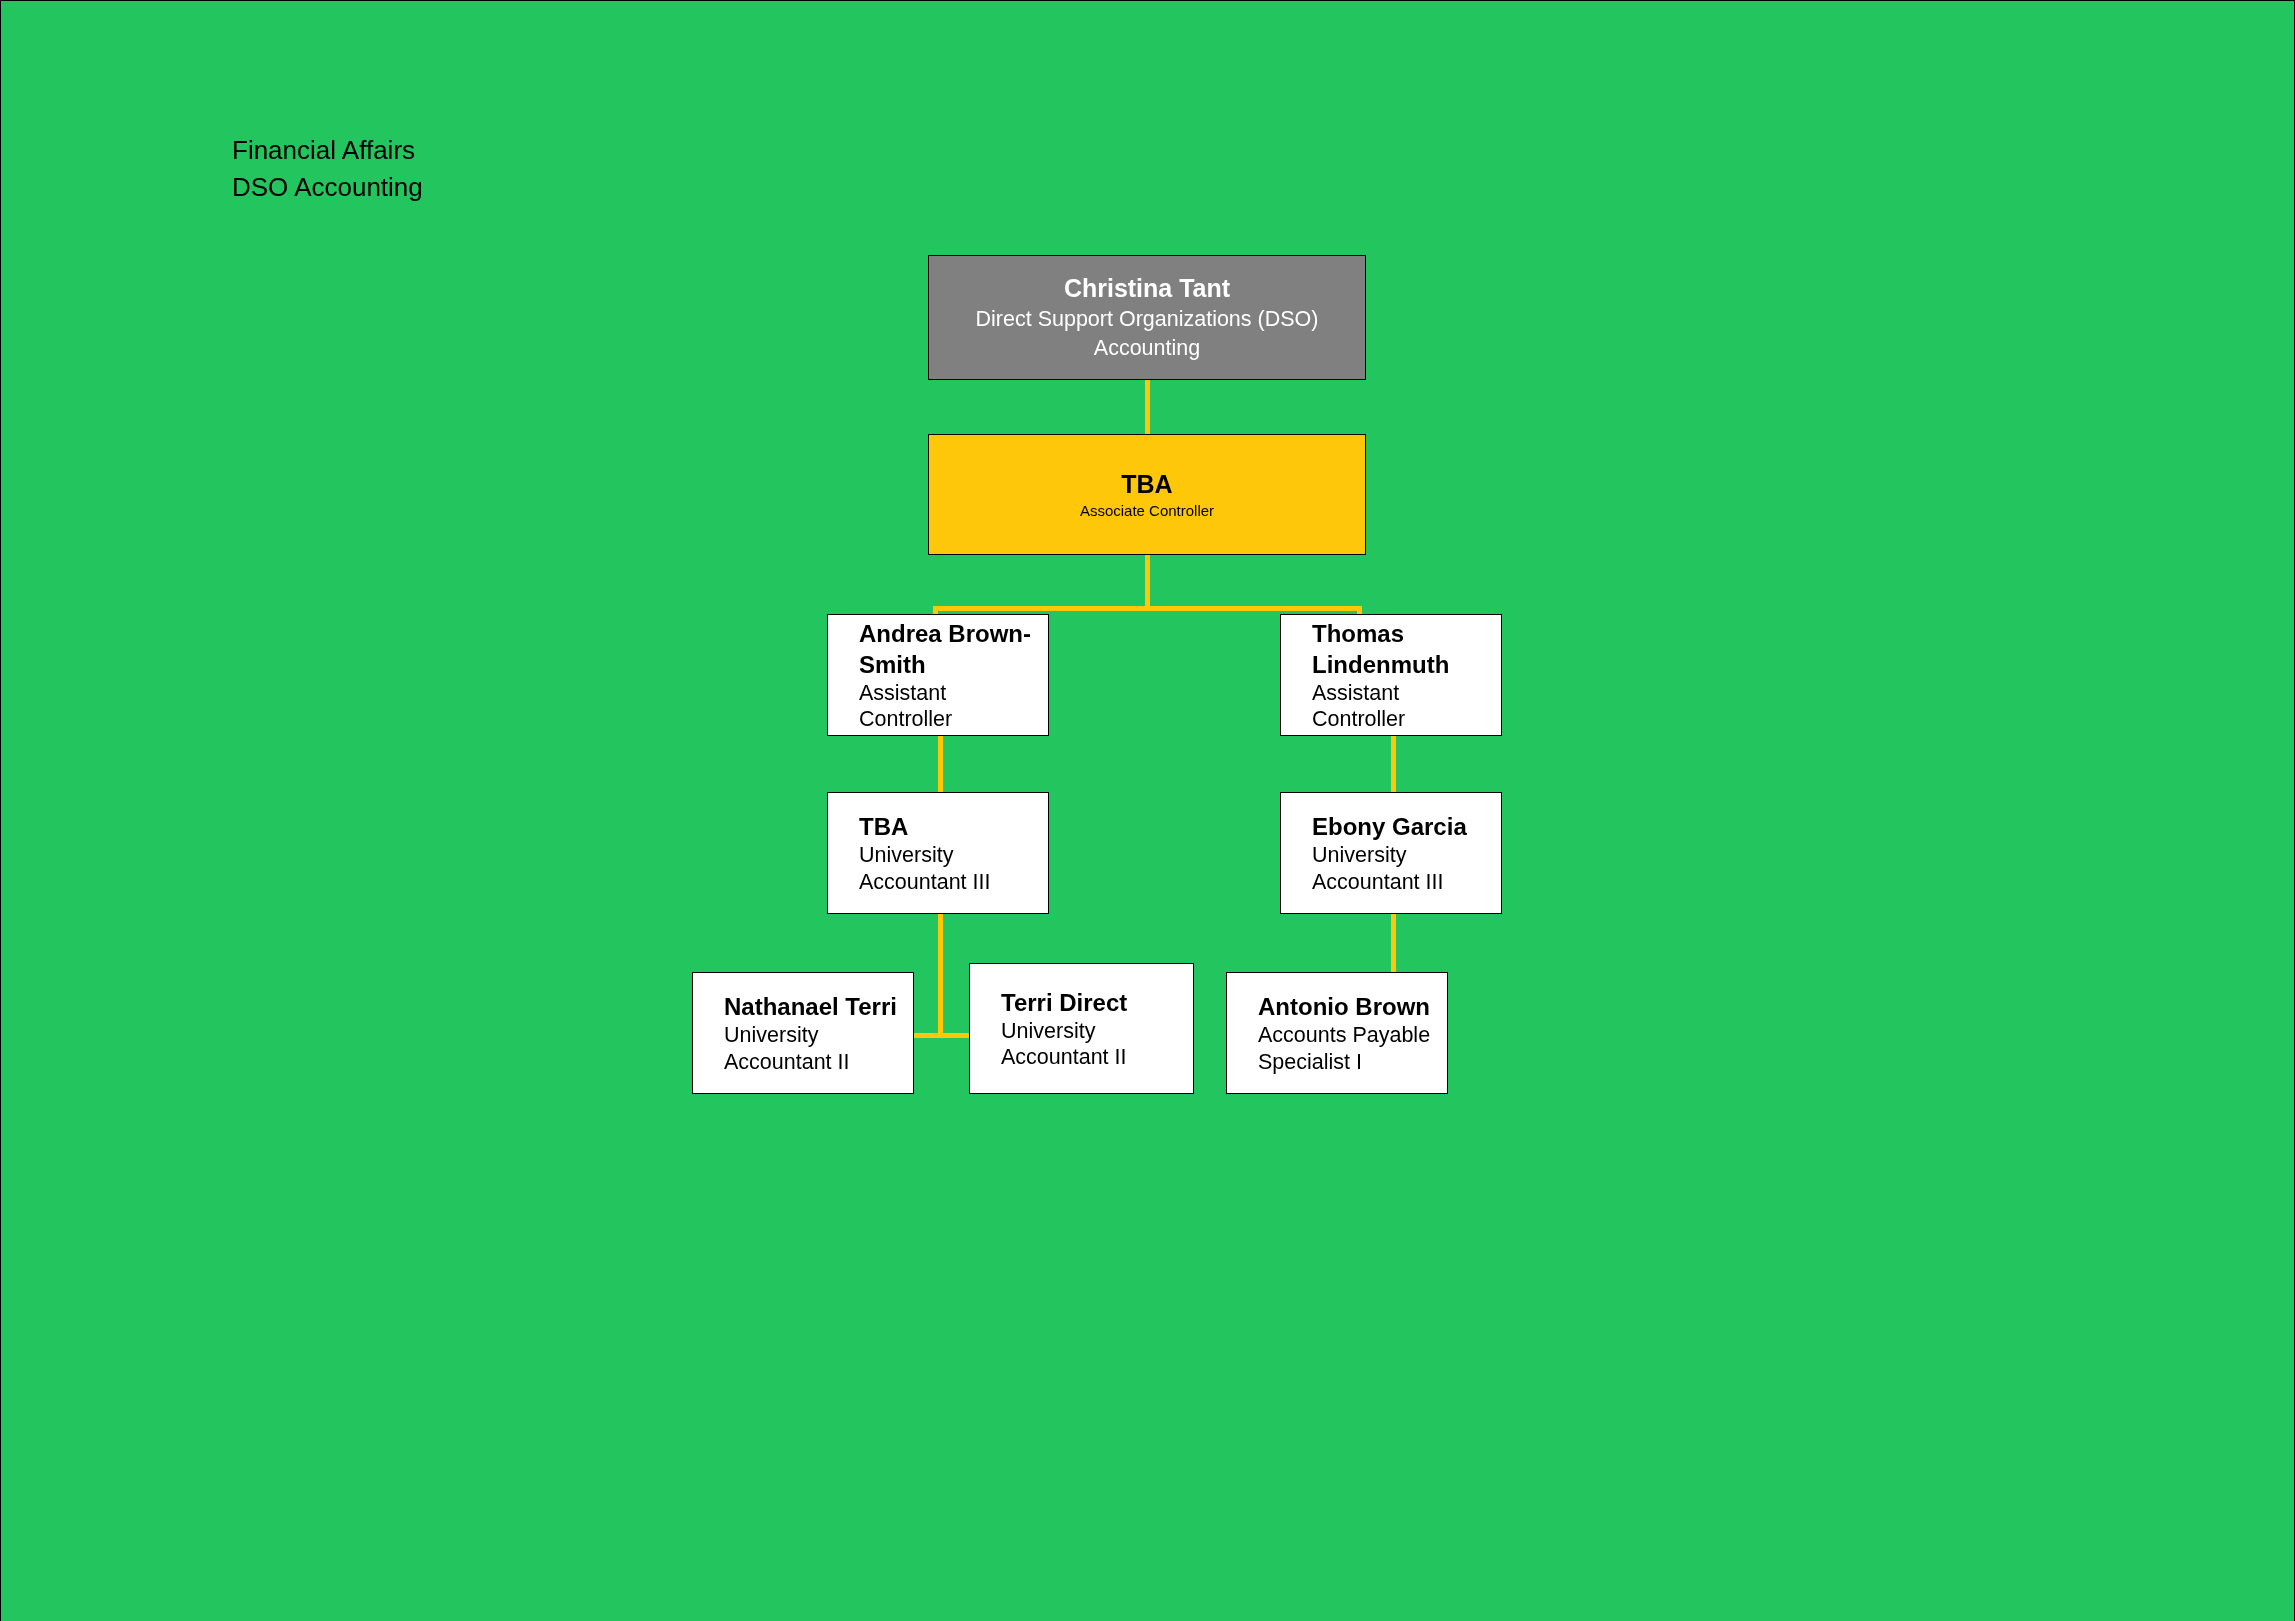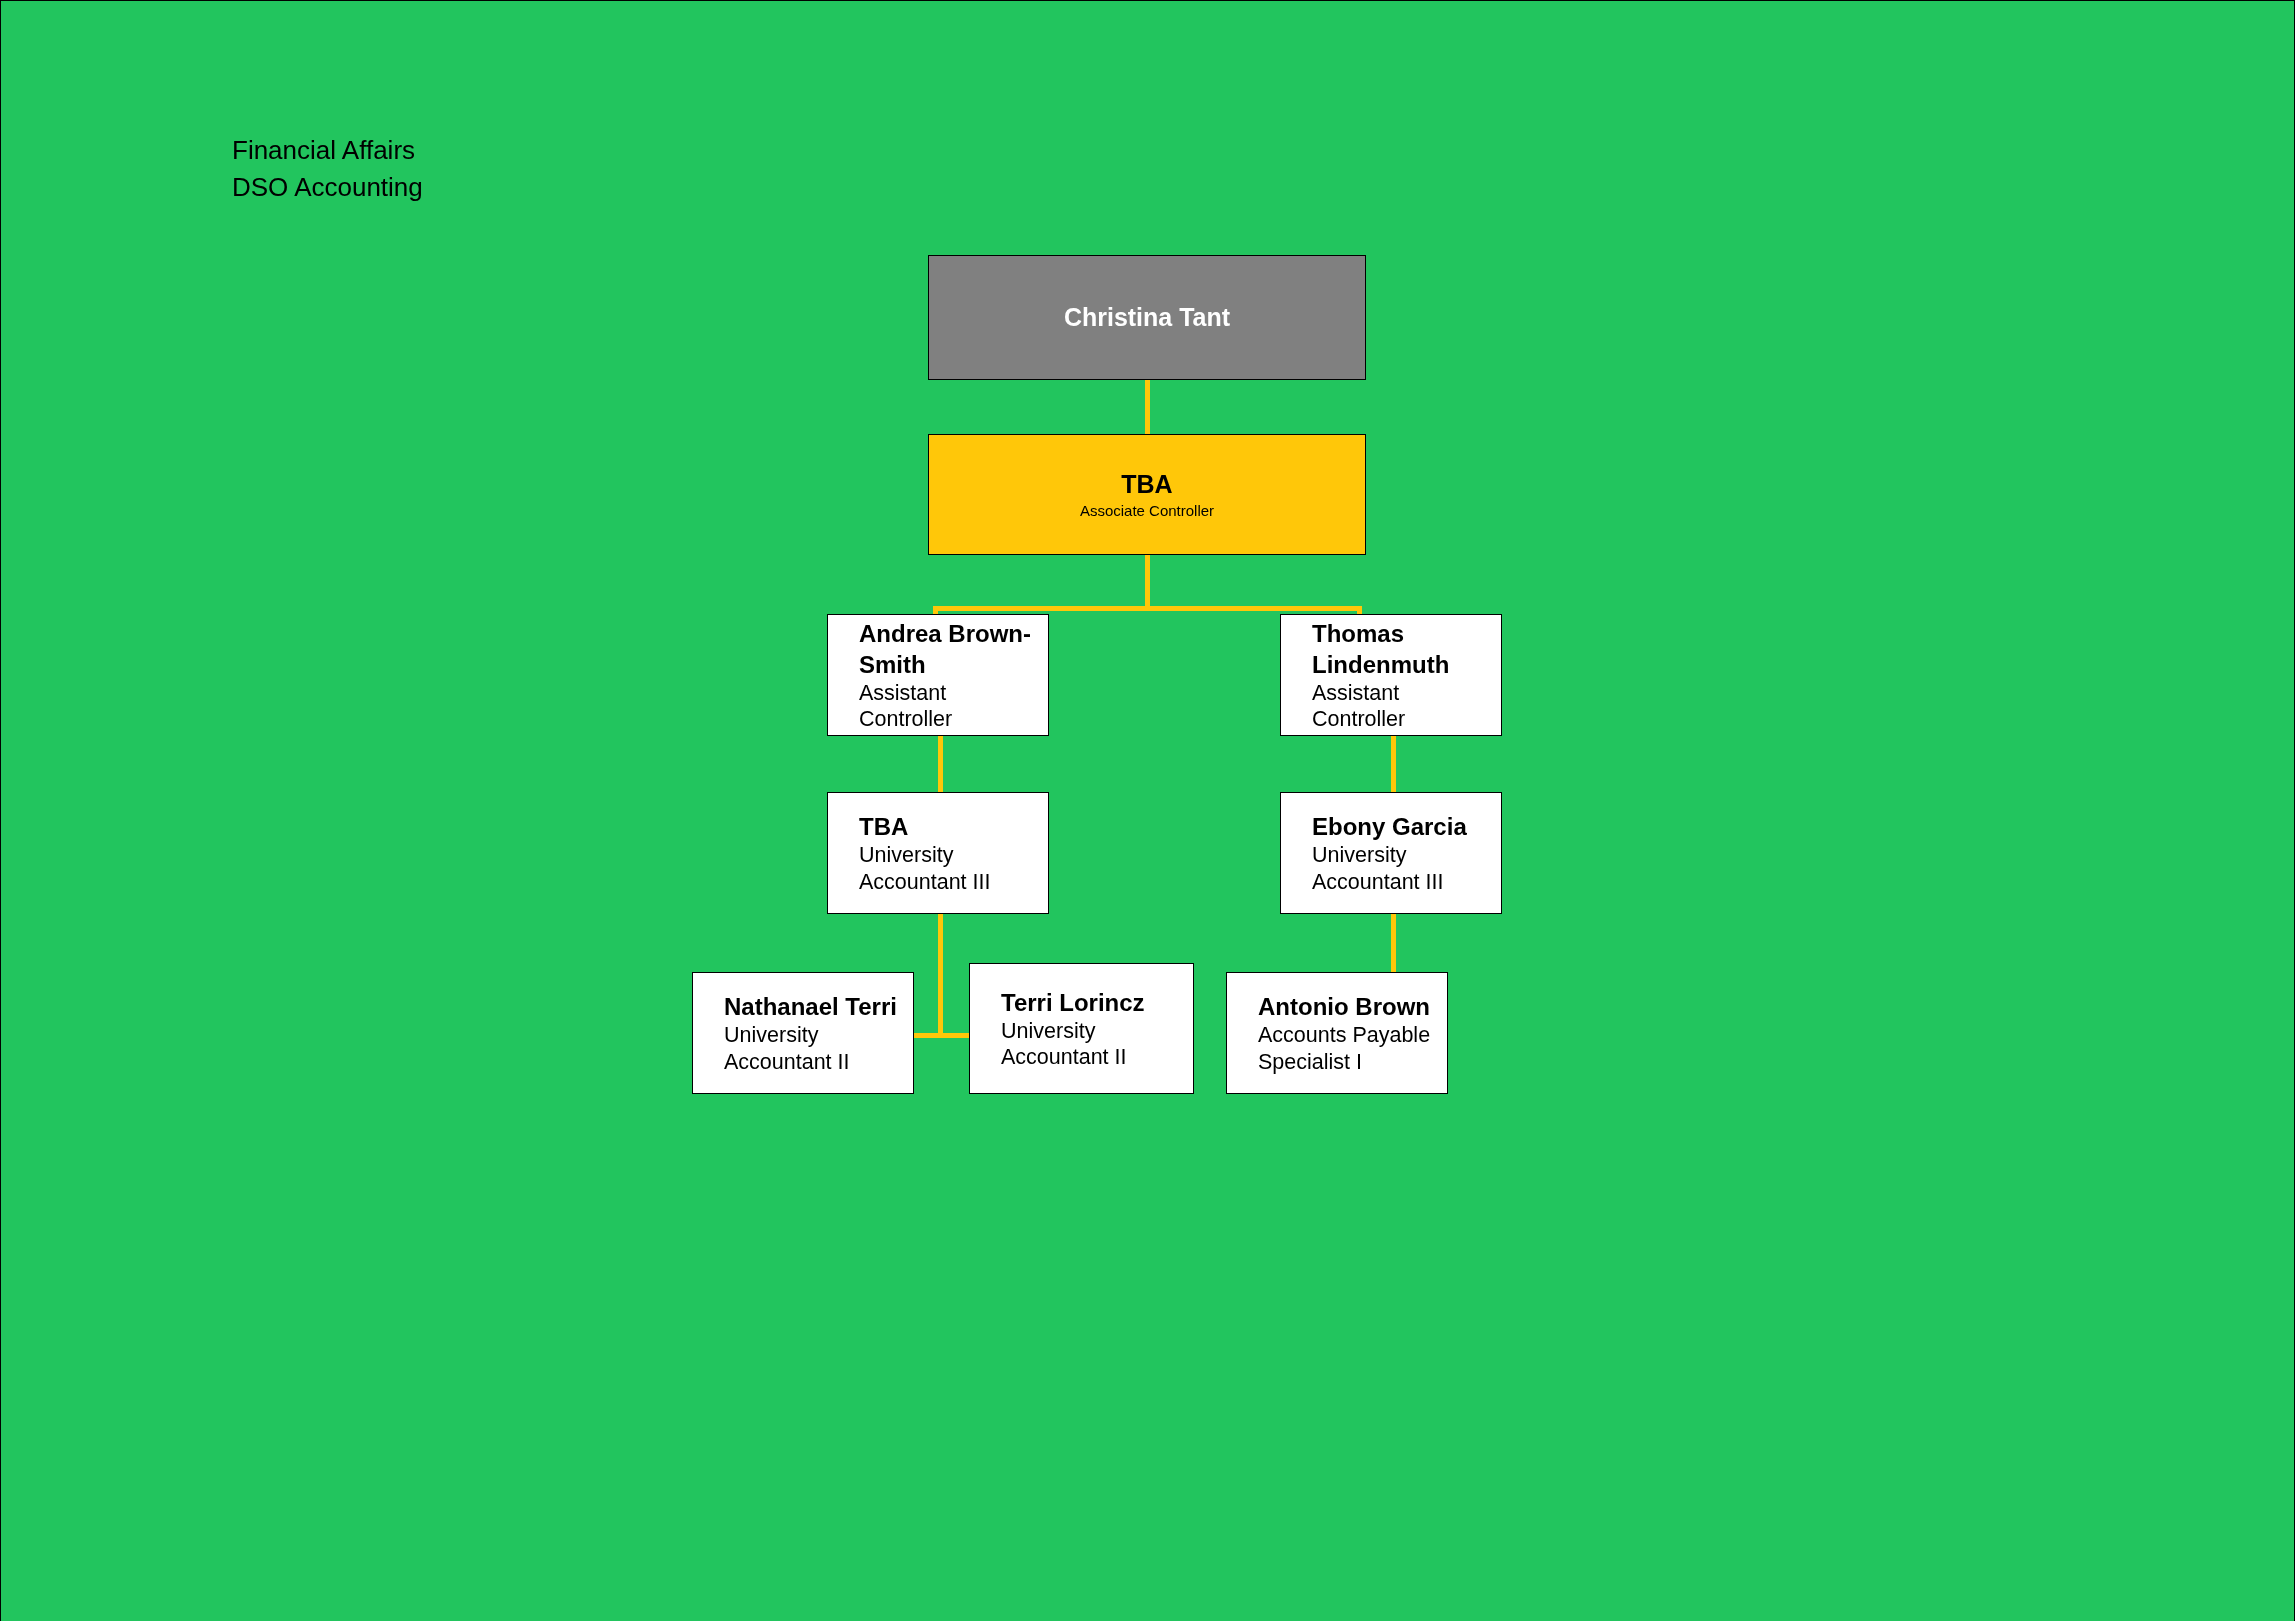--- a/index.html
+++ b/index.html
@@ -116,20 +116,21 @@
   <div class="conn" style="left:1390px; top:912px; width:5.1px; height:59px;"></div>
 
   <div class="conn" style="left:937px; top:912px; width:5.1px; height:125px;"></div>
 
   <div class="conn" style="left:910px; top:1032px; width:32px; height:5.1px;"></div>
 
   <div class="conn" style="left:937px; top:1032px; width:34px; height:5.1px;"></div>
 
   <div class="node node--root" style="left:927px; top:254px; width:438px; height:125px;">
     <div class="nm">Christina Tant</div>
+    <div class="ttl">Direct Support Organizations (DSO) Accounting</div>
   </div>
 
   <div class="node node--accent" style="left:927px; top:433px; width:438px; height:121px;">
     <div class="nm">TBA</div>
     <div class="ttl">Associate Controller</div>
   </div>
 
   <div class="node node--plain" style="left:826px; top:613px; width:222px; height:122px;">
     <div class="nm">Andrea Brown-Smith</div>
     <div class="ttl">Assistant Controller</div>
@@ -149,21 +150,21 @@
     <div class="nm">Ebony Garcia</div>
     <div class="ttl">University Accountant III</div>
   </div>
 
   <div class="node node--plain" style="left:691px; top:971px; width:222px; height:122px;">
     <div class="nm">Nathanael Terri</div>
     <div class="ttl">University Accountant II</div>
   </div>
 
   <div class="node node--plain" style="left:968px; top:962px; width:225px; height:131px;">
-    <div class="nm">Terri Lorincz</div>
+    <div class="nm">Terri Direct</div>
     <div class="ttl">University Accountant II</div>
   </div>
 
   <div class="node node--plain" style="left:1225px; top:971px; width:222px; height:122px;">
     <div class="nm">Antonio Brown</div>
     <div class="ttl">Accounts Payable</div>
     <div class="ttl">Specialist I</div>
   </div>
 
 </div>

